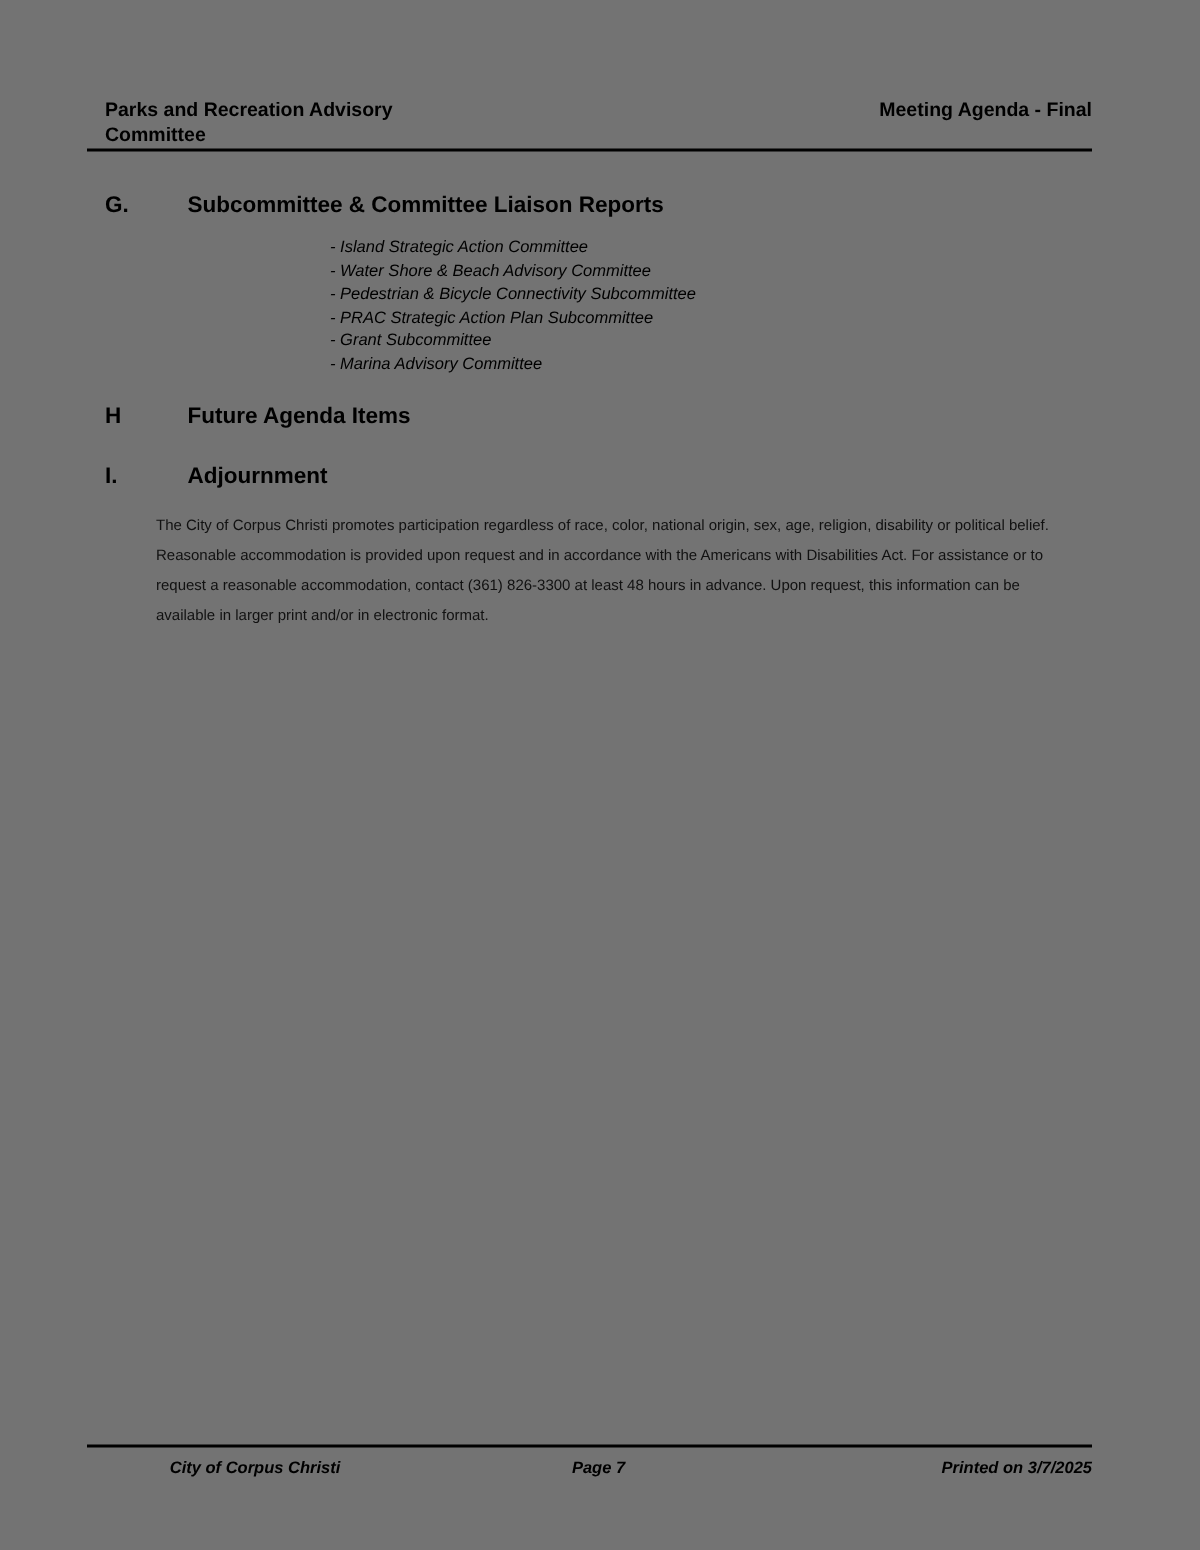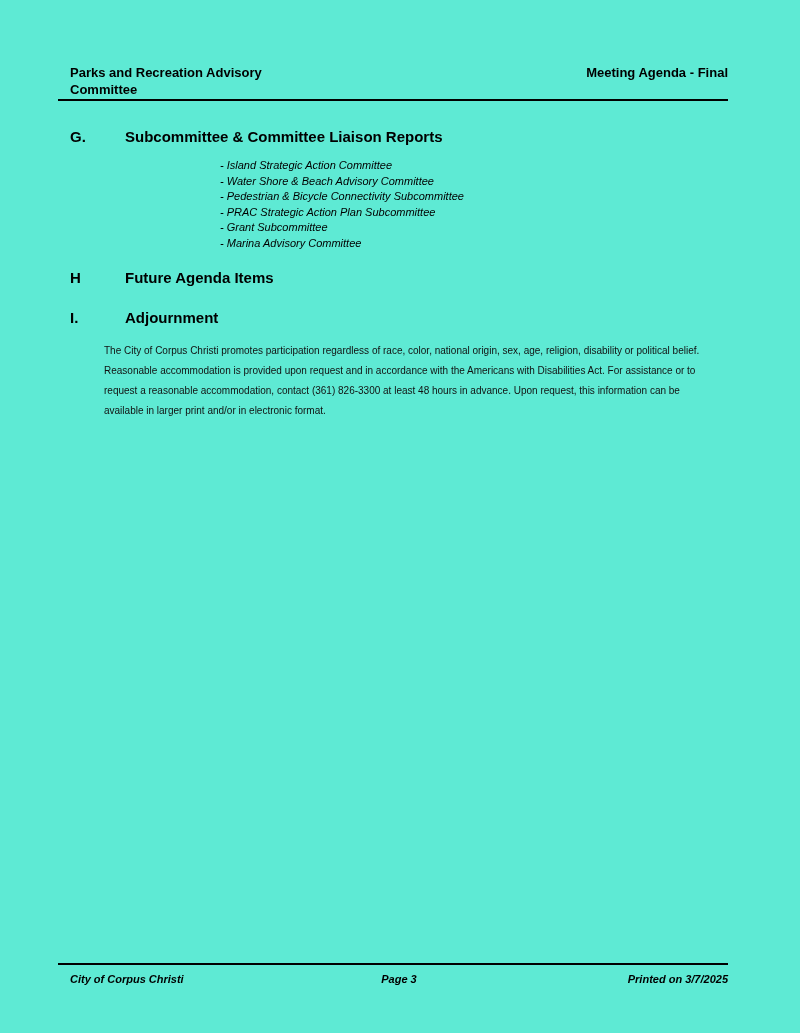--- a/index.html
+++ b/index.html
@@ -1,20 +1,20 @@
 <!DOCTYPE html>
 <html><head>
 <meta charset="utf-8">
 <style>
   html, body { margin: 0; padding: 0; background: #ffffff; }
   .page {
     position: relative;
     width: 800px;
     height: 1033px;
-    background: #5eead4;
+    background: #737373;
     font-family: "Liberation Sans", sans-serif;
     color: #000000;
     overflow: hidden;
   }
   
   .header {
     display: flex;
     margin: 64px 72px 0 58px;
     padding: 0 0 1px 12px;
     border-bottom: 2px solid #000000;
@@ -62,21 +62,21 @@
     right: 72px;
     top: 963px;
     border-top: 2px solid #000000;
     padding: 8px 0 0 12px;
     display: flex;
     font-size: 11px;
     font-weight: bold;
     font-style: italic;
     line-height: 13px;
   }
-  .footer-left  { width: 200px; }
+  .footer-left  { width: 200px; text-align: center; }
   .footer-center{ flex: 1; text-align: center; }
   .footer-right { width: 200px; text-align: right; }
 </style>
 </head>
 <body>
 
 <div class="page">
 
   <div class="header">
     <div class="header-left">Parks and Recreation Advisory Committee</div>
@@ -104,17 +104,17 @@
 
   <div class="section section-i">
     <span class="label">I.</span>
     <span class="title">Adjournment</span>
   </div>
 
   <div class="notice">The City of Corpus Christi promotes participation regardless of race, color, national origin, sex, age, religion, disability or political belief. Reasonable accommodation is provided upon request and in accordance with the Americans with Disabilities Act. For assistance or to request a reasonable accommodation, contact (361) 826-3300 at least 48 hours in advance. Upon request, this information can be available in larger print and/or in electronic format.</div>
 
   <div class="footer">
     <div class="footer-left">City of Corpus Christi</div>
-    <div class="footer-center">Page 3</div>
+    <div class="footer-center">Page 7</div>
     <div class="footer-right">Printed on 3/7/2025</div>
   </div>
 
 </div>
 
 </body></html>

